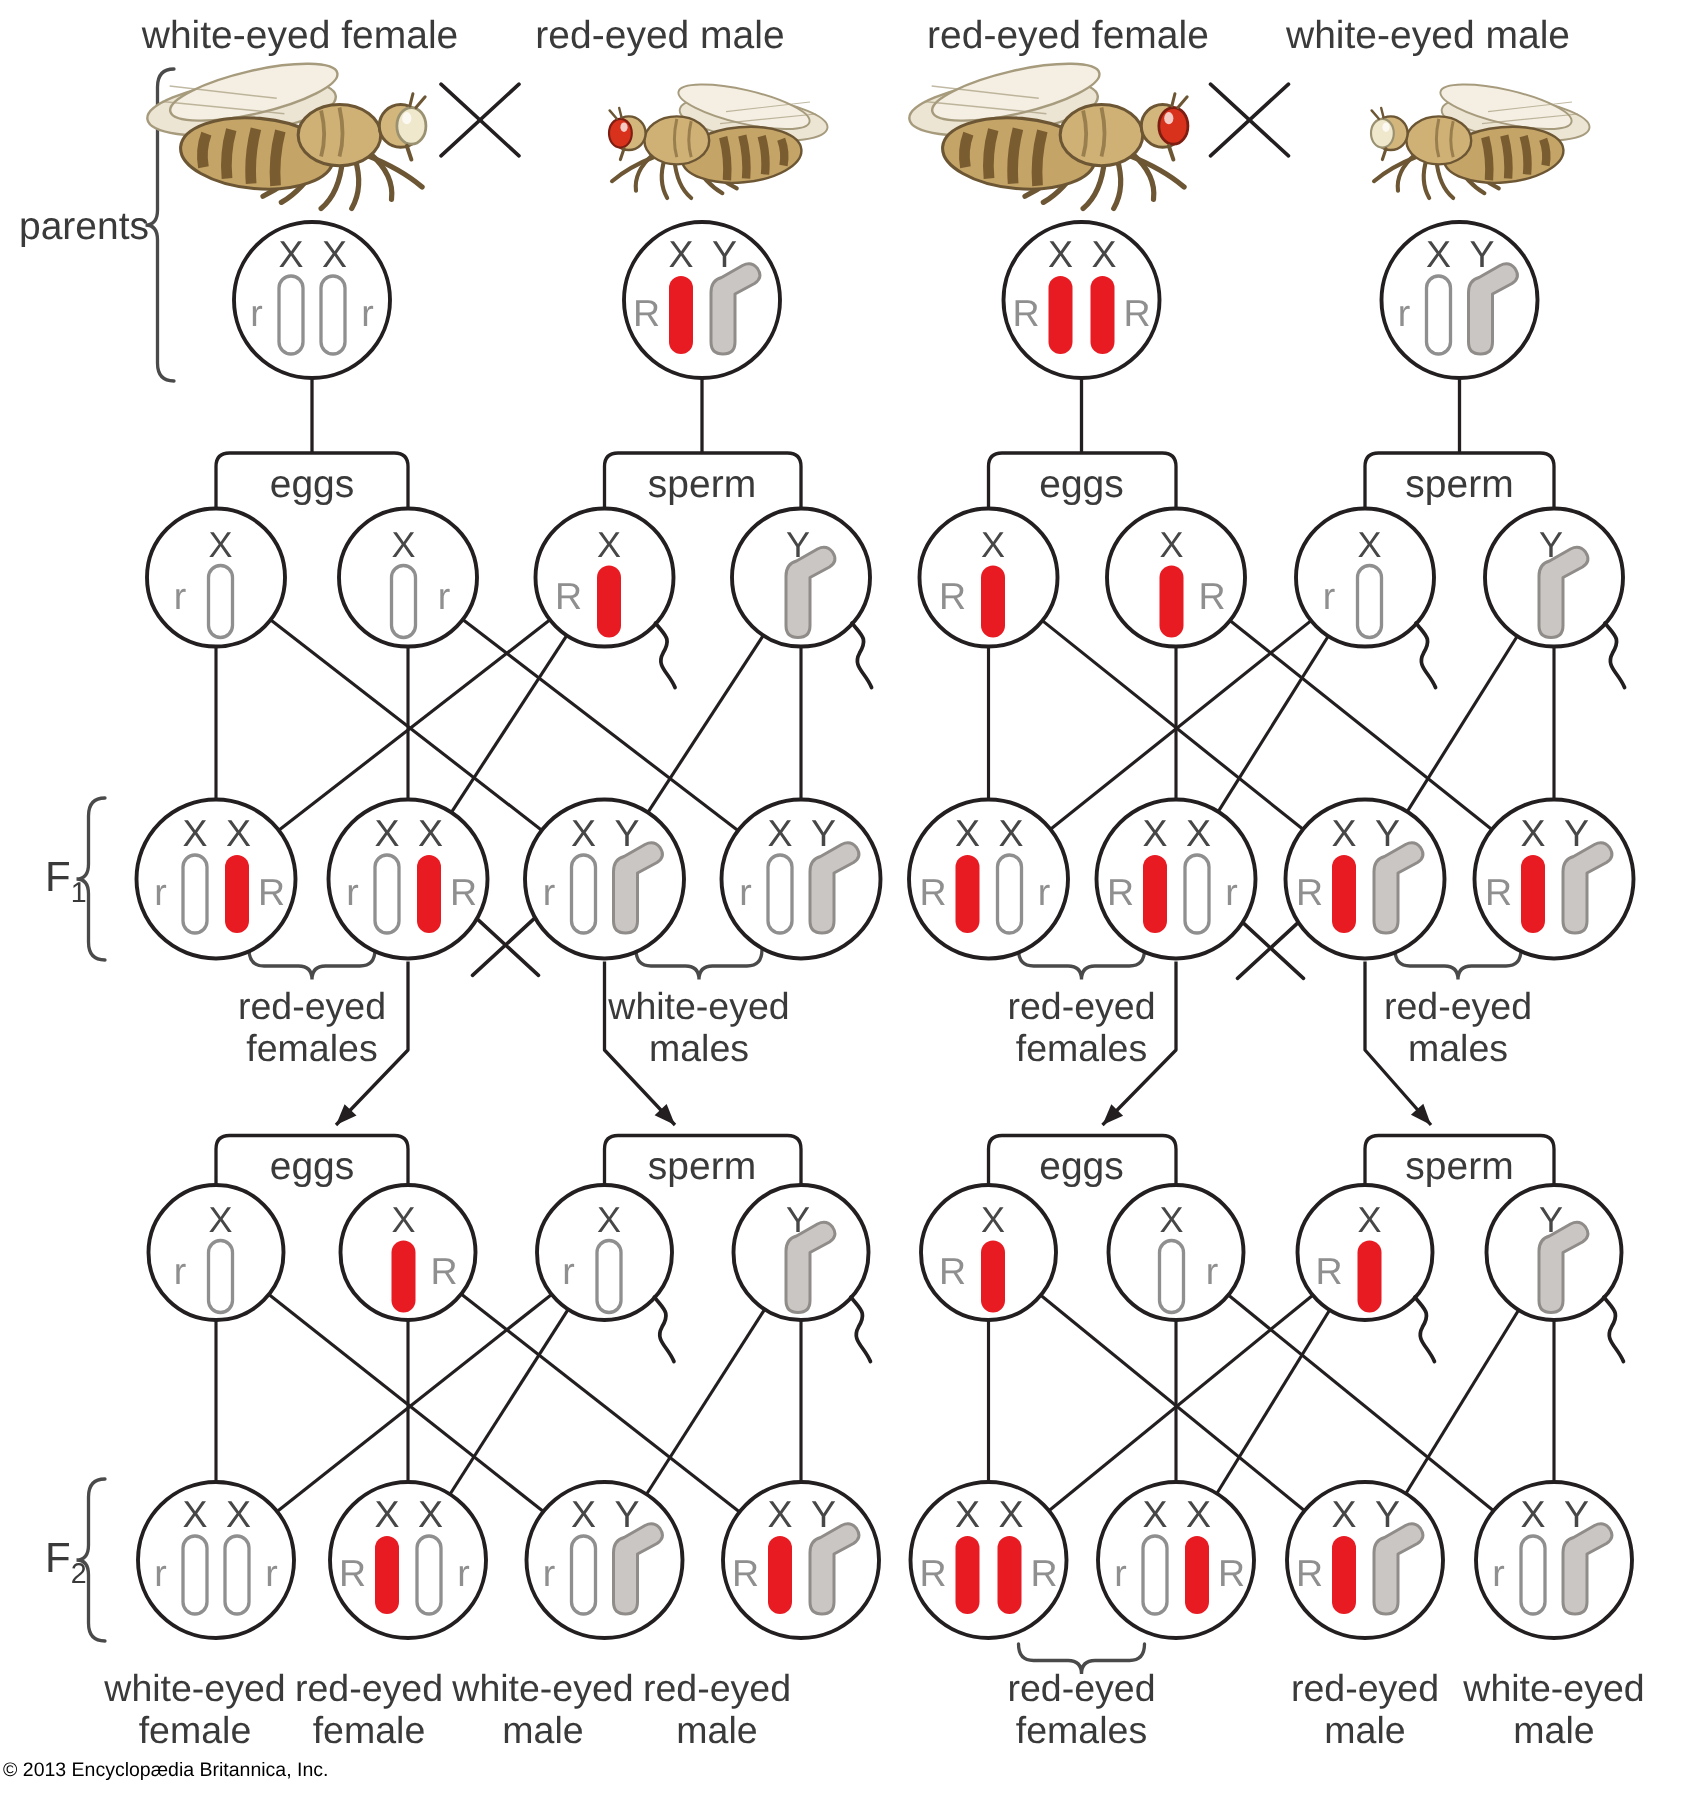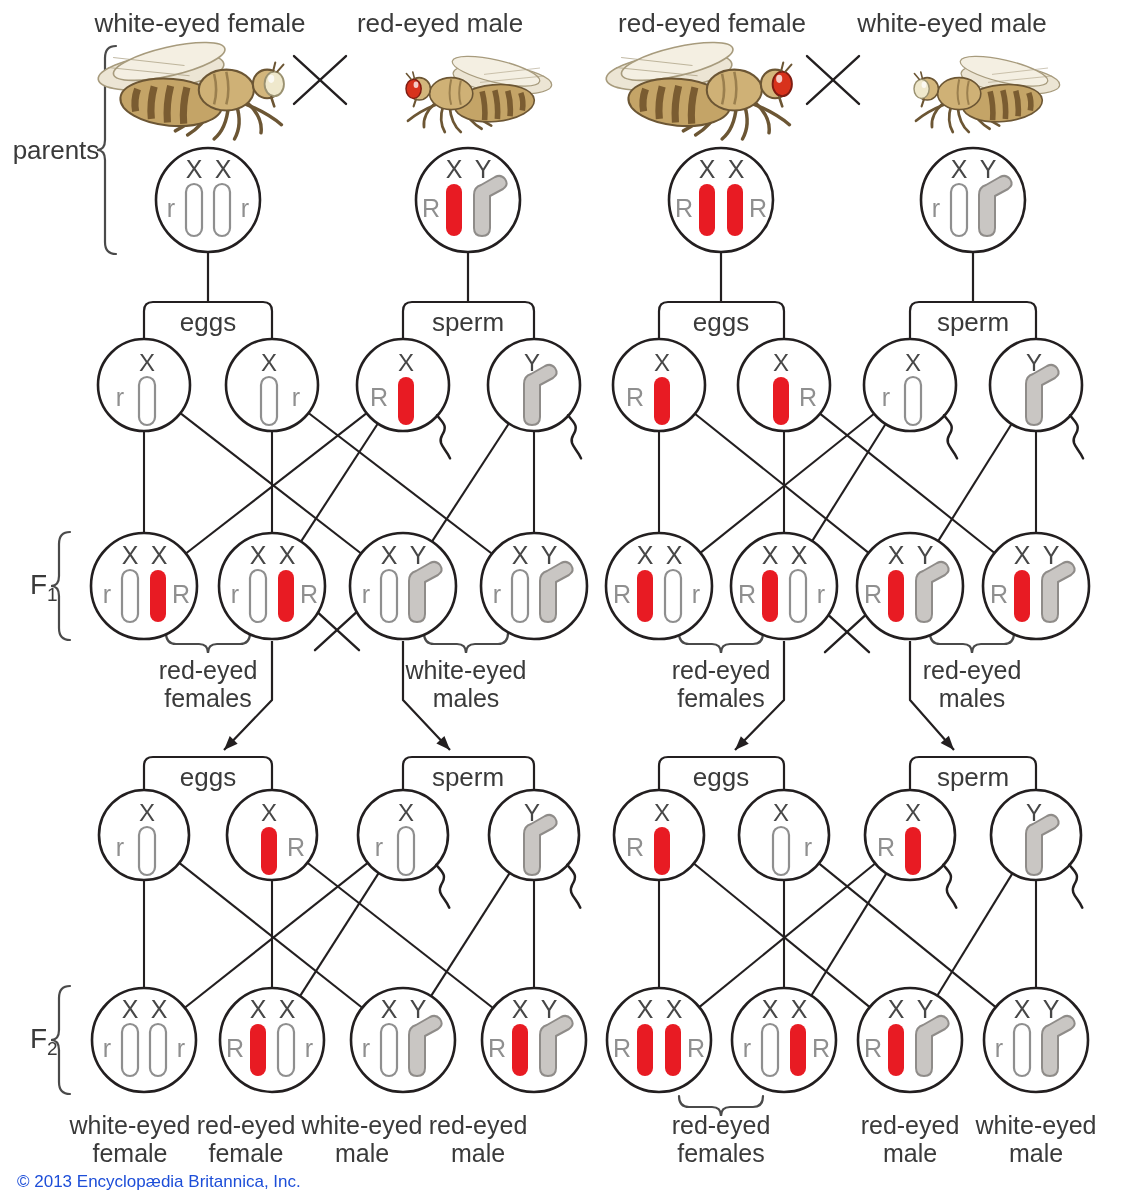--- a/index.html
+++ b/index.html
@@ -1,19 +1,19 @@
 <!DOCTYPE html>
 <html><head>
 <meta charset="utf-8">
 <style>
   html,body{margin:0;padding:0;background:#ffffff;}
   #stage{position:relative;width:1125px;height:1200px;background:#ffffff;overflow:hidden;
          font-family:"Liberation Sans","DejaVu Sans",sans-serif;}
   #diagram-svg{position:absolute;left:0;top:0;}
-  #copyright{position:absolute;left:17px;top:1172px;font-size:17px;color:#1d4ed8;
+  #copyright{position:absolute;left:2px;top:1172px;font-size:13px;color:#000000;
              font-family:"Liberation Sans","DejaVu Sans",sans-serif;}
 </style>
 </head>
 <body>
 
 <div id="stage">
   <svg id="diagram-svg" width="1125" height="1200" viewBox="0 0 1125 1200">
       <g stroke="#231f20" stroke-width="2.1">
         <line x1="144" y1="431" x2="144" y2="533"></line>
         <line x1="272" y1="431" x2="272" y2="533"></line>

